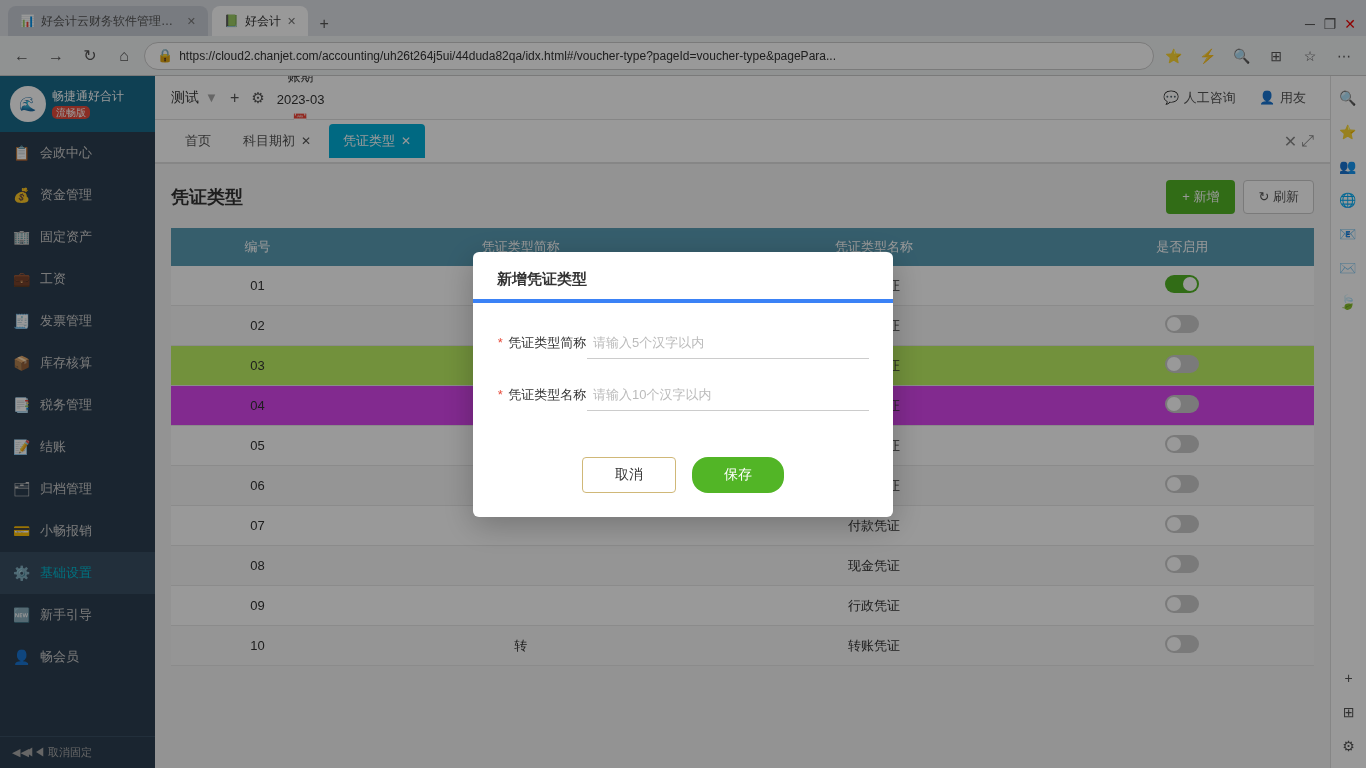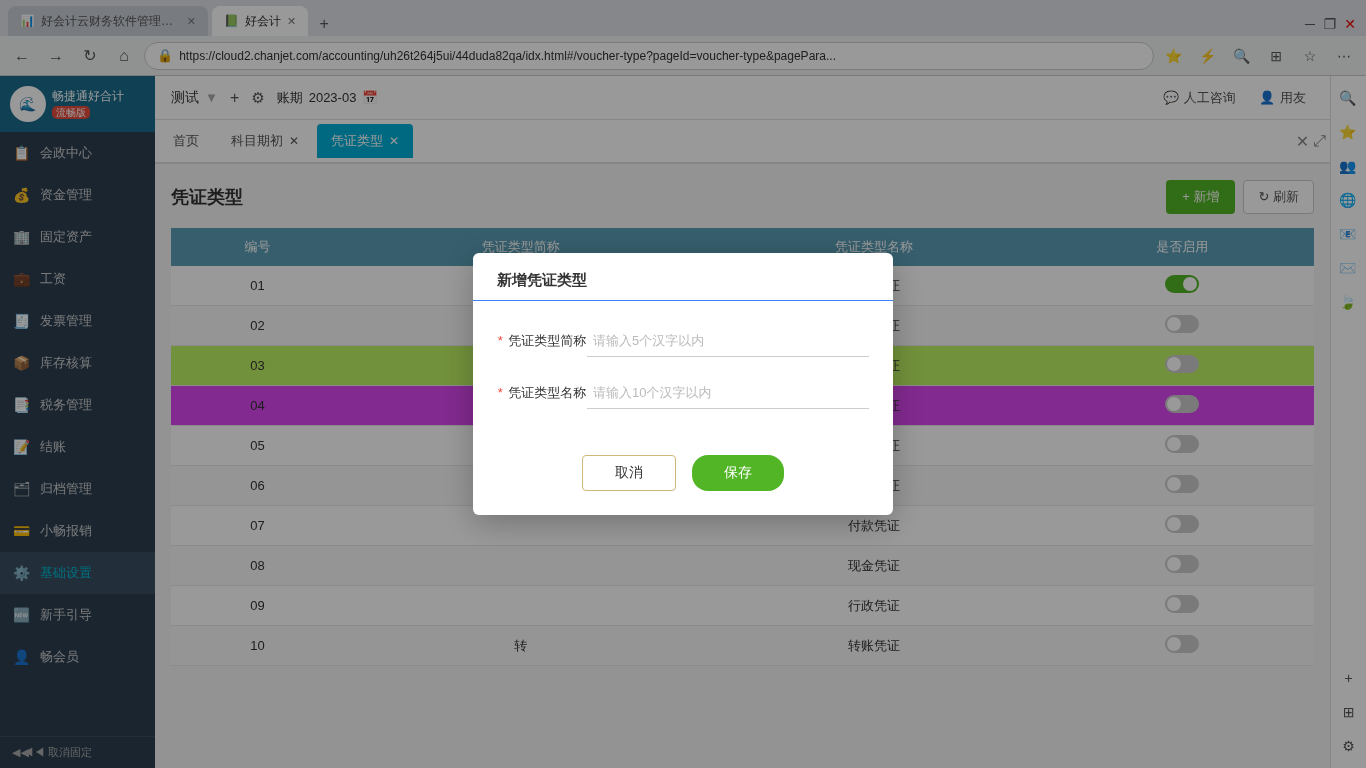--- a/index.html
+++ b/index.html
@@ -39,24 +39,24 @@
     
     .main-content { flex: 1; display: flex; flex-direction: column; overflow: hidden; background: #f5f5f5; }
 
     
     .app-header { background: #fff; height: 44px; display: flex; align-items: center; padding: 0 16px; border-bottom: 1px solid #e0e0e0; gap: 12px; }
     .app-header-workspace { display: flex; align-items: center; gap: 6px; font-size: 13px; color: #333; }
     .workspace-name { font-size: 14px; }
     .workspace-chevron { color: #aaa; }
     .header-actions { display: flex; align-items: center; gap: 8px; margin-left: auto; }
     .header-btn { display: flex; align-items: center; gap: 4px; padding: 4px 8px; border: none; background: none; cursor: pointer; color: #555; font-size: 13px; }
-    .header-period { display: flex; align-items: center; gap: 6px; font-size: 13px; color: #333; }
-
-    
-    .content-tabs { background: #fff; display: flex; align-items: center; padding: 0 4px; border-bottom: 2px solid #e0e0e0; height: 44px; gap: 4px; }
+    .header-period { display: flex; align-items: center; gap: 6px; font-size: 13px; color: #333; flex-direction: column; }
+
+    
+    .content-tabs { background: #fff; display: flex; align-items: center; padding: 0 16px; border-bottom: 2px solid #e0e0e0; height: 44px; gap: 4px; }
     .content-tab { padding: 8px 14px; font-size: 13px; color: #555; cursor: pointer; display: flex; align-items: center; gap: 6px; border-radius: 4px 4px 0 0; }
     .content-tab.active { background: #00b0d9; color: #fff; }
     .content-tab-close { font-size: 12px; cursor: pointer; }
 
     
     .page-content { flex: 1; overflow: auto; padding: 16px; }
     .page-title-bar { display: flex; align-items: center; justify-content: space-between; margin-bottom: 14px; }
     .page-title { font-size: 18px; font-weight: bold; color: #333; }
     .toolbar-right { display: flex; gap: 8px; }
     .btn-primary { background: #52b526; color: #fff; border: none; padding: 7px 16px; border-radius: 4px; cursor: pointer; font-size: 13px; display: flex; align-items: center; gap: 4px; }
@@ -75,21 +75,21 @@
     .toggle.off { background: #ccc; }
     .toggle-knob { width: 14px; height: 14px; border-radius: 50%; background: #fff; position: absolute; top: 2px; transition: left 0.2s; }
     .toggle.on .toggle-knob { left: 18px; }
     .toggle.off .toggle-knob { left: 2px; }
 
     
     .overlay { position: fixed; top: 0; left: 0; width: 1366px; height: 768px; background: rgba(0,0,0,0.4); z-index: 100; display: flex; align-items: center; justify-content: center; }
 
     
     .dialog { background: #fff; border-radius: 6px; padding: 0; width: 420px; box-shadow: 0 8px 32px rgba(0,0,0,0.25); }
-    .dialog-header { padding: 18px 24px 10px; font-size: 15px; font-weight: bold; color: #333; border-bottom: 1px solid #3b82f6; }
+    .dialog-header { padding: 18px 24px 10px; font-size: 15px; font-weight: bold; color: #333; border-bottom: 4px solid #3b82f6; }
     .dialog-body { padding: 24px 24px 16px; }
     .form-row { display: flex; align-items: center; margin-bottom: 20px; }
     .form-label { width: 90px; text-align: center; color: #333; font-size: 13px; }
     .form-label .required { color: #e74c3c; margin-right: 2px; }
     .form-input { flex: 1; height: 32px; border: none; border-bottom: 1px solid #ccc; outline: none; font-size: 13px; padding: 0 6px; color: #8b5cf6; background: transparent; }
     .form-input::placeholder { color: #bbb; }
     .dialog-footer { display: flex; justify-content: center; gap: 16px; padding: 10px 24px 24px; }
     .btn-cancel { background: #fff; color: #333; border: 1px solid #d0b878; padding: 8px 32px; border-radius: 4px; cursor: pointer; font-size: 14px; }
     .btn-save { background: #52b526; color: #fff; border: none; padding: 8px 32px; border-radius: 16px; cursor: pointer; font-size: 14px; }
 

